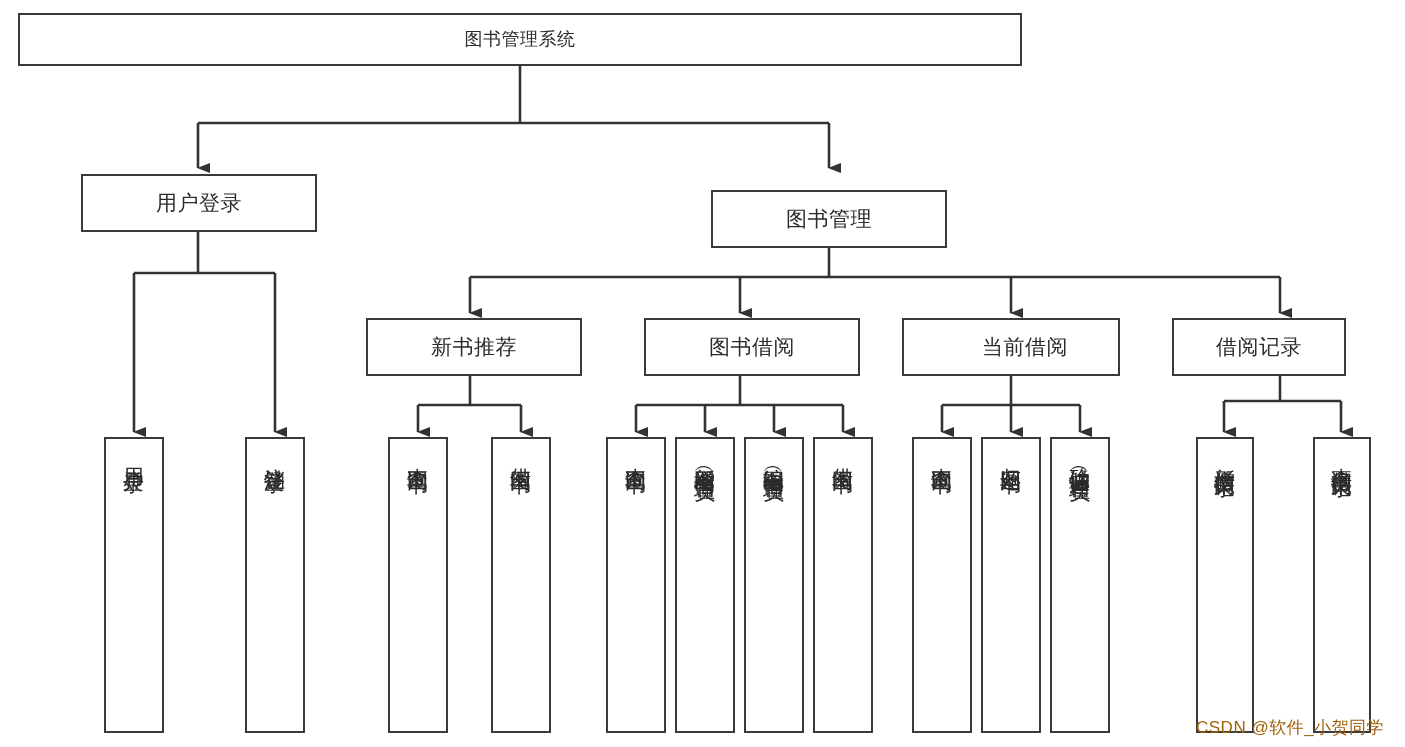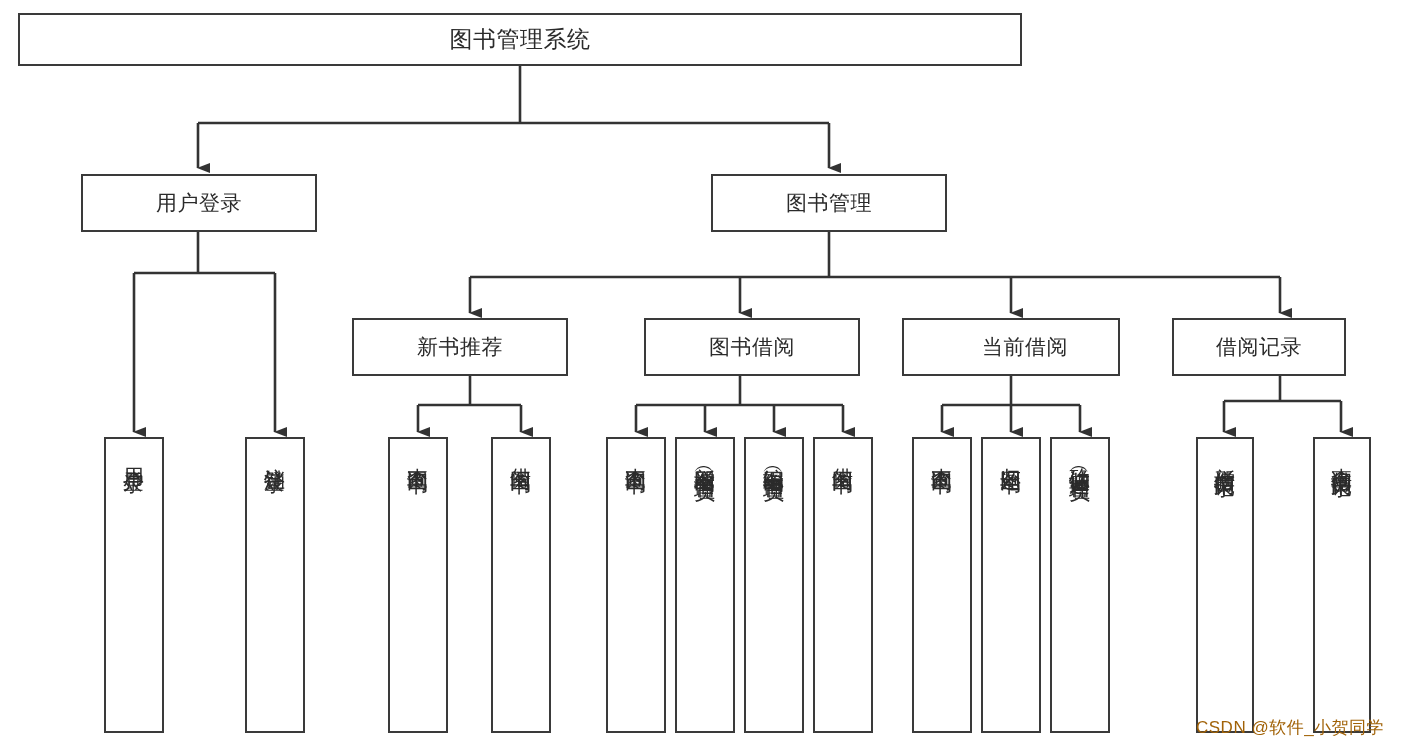--- a/index.html
+++ b/index.html
@@ -38,21 +38,21 @@
   .node .label {
     color: #2b2b2b;
     line-height: 1.12;
     letter-spacing: 0.5px;
   }
   .node.horiz .label {
     writing-mode: horizontal-tb;
     font-size: 21px;
   }
   .node.root .label {
-    font-size: 23px;
+    font-size: 18px;
   }
   .node.vert {
     align-items: flex-start;
     padding-top: 12px;
   }
   .node.vert .label {
     writing-mode: vertical-rl;
     text-orientation: upright;
     font-size: 21px;
     letter-spacing: 2px;
@@ -121,25 +121,25 @@
     </g>
   </svg>
 
   <div class="node root horiz" style="left:18px; top:13px; width:1004px; height:53px;">
     <span class="label">图书管理系统</span>
   </div>
 
   <div class="node horiz" style="left:81px; top:174px; width:236px; height:58px;">
     <span class="label">用户登录</span>
   </div>
-  <div class="node horiz" style="left:711px; top:174px; width:236px; height:58px;">
+  <div class="node horiz" style="left:711px; top:190px; width:236px; height:58px;">
     <span class="label">图书管理</span>
   </div>
 
-  <div class="node horiz" style="left:352px; top:318px; width:216px; height:58px;">
+  <div class="node horiz" style="left:366px; top:318px; width:216px; height:58px;">
     <span class="label">新书推荐</span>
   </div>
   <div class="node horiz" style="left:644px; top:318px; width:216px; height:58px;text-align:center;">
     <span class="label">图书借阅</span>
   </div>
   <div class="node horiz" style="left:902px; top:318px; width:218px; height:58px;padding-left:28px;">
     <span class="label">当前借阅</span>
   </div>
   <div class="node horiz" style="left:1172px; top:318px; width:174px; height:58px;">
     <span class="label">借阅记录</span>

